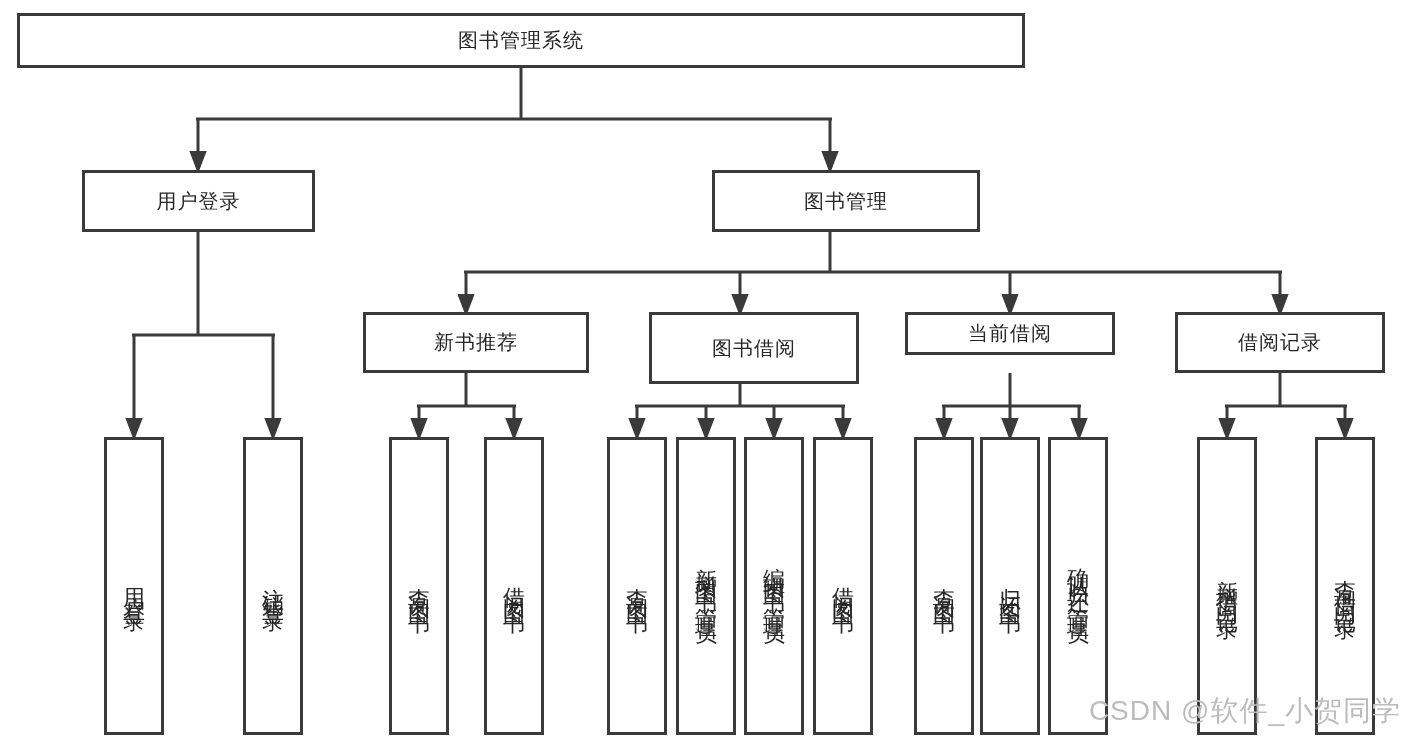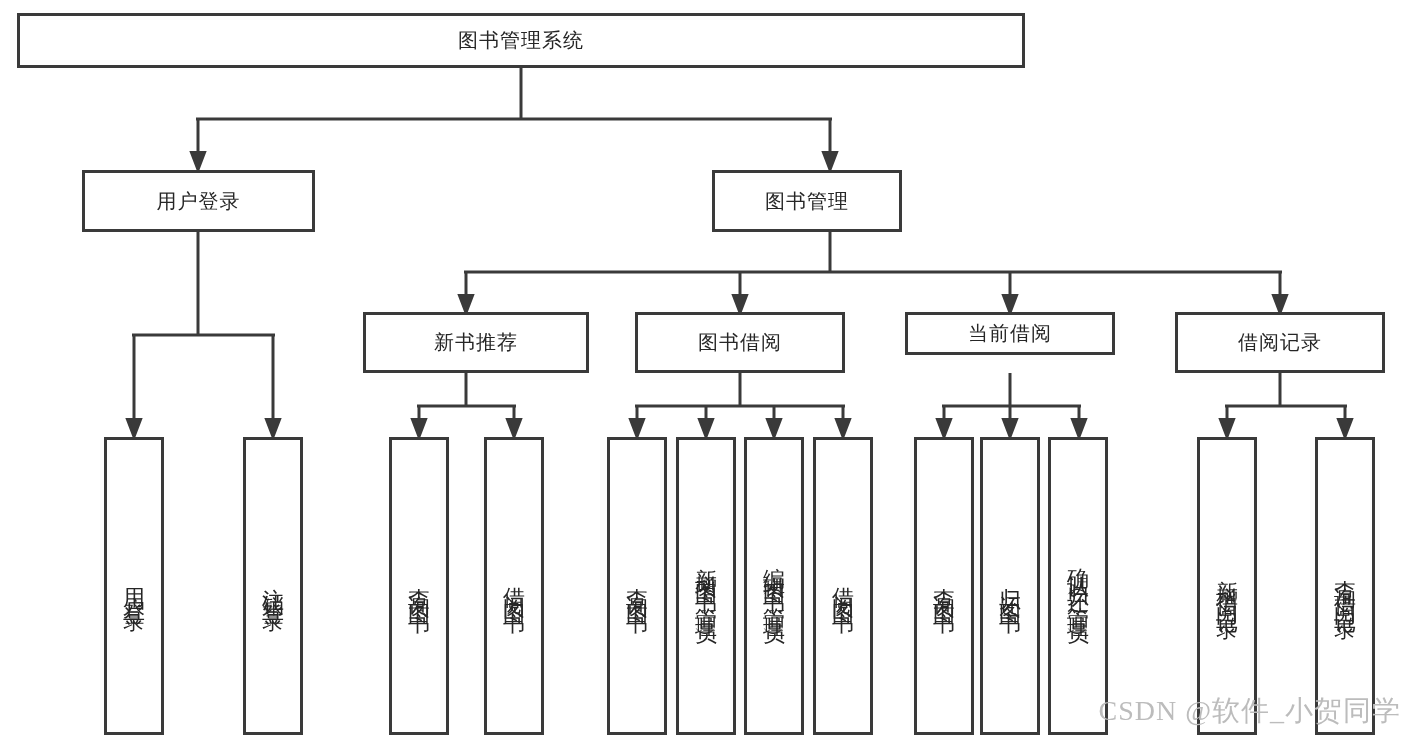--- a/index.html
+++ b/index.html
@@ -1,21 +1,21 @@
 <!DOCTYPE html>
 <html><head>
 <meta charset="utf-8">
 <style>
   html,body{margin:0;padding:0;background:#ffffff;}
   #canvas{
     position:relative;
     width:1405px;height:747px;
     background:#ffffff;
     overflow:hidden;
-    font-family:Liberation Serif, serif;
+    font-family:Liberation Sans, sans-serif;
   }
   #wires{position:absolute;left:0;top:0;z-index:0;}
   .node{
     position:absolute;
     box-sizing:border-box;
     border:3px solid #3a3a3a;
     background:#ffffff;
     display:flex;
     align-items:center;
     justify-content:center;
@@ -117,24 +117,24 @@
       <line x1="1227" y1="406" x2="1227" y2="424"></line>
       <polygon points="1220.5,419.5 1233.5,419.5 1227,436.5"></polygon>
       <line x1="1345" y1="406" x2="1345" y2="424"></line>
       <polygon points="1338.5,419.5 1351.5,419.5 1345,436.5"></polygon>
     </g>
   </svg>
 
   <div class="node h" style="left:17px;top:13px;width:1008px;height:55px">图书管理系统</div>
 
   <div class="node h" style="left:82px;top:170px;width:233px;height:62px">用户登录</div>
-  <div class="node h" style="left:712px;top:170px;width:190px;height:62px">图书管理</div>
+  <div class="node h" style="left:712px;top:170px;width:268px;height:62px">图书管理</div>
 
   <div class="node h" style="left:363px;top:312px;width:226px;height:61px">新书推荐</div>
-  <div class="node h" style="left:635px;top:312px;width:210px;height:61px">图书借阅</div>
+  <div class="node h" style="left:649px;top:312px;width:210px;height:72px">图书借阅</div>
   <div class="node h" style="left:905px;top:312px;width:210px;height:43px">当前借阅</div>
   <div class="node h" style="left:1175px;top:312px;width:210px;height:61px">借阅记录</div>
 
   <div class="node v" style="left:104px;top:437px;width:60px;height:298px">用户登录</div>
   <div class="node v" style="left:243px;top:437px;width:60px;height:298px">注销登录</div>
 
   <div class="node v" style="left:389px;top:437px;width:60px;height:298px">查询图书</div>
   <div class="node v" style="left:484px;top:437px;width:60px;height:298px">借阅图书</div>
 
   <div class="node v" style="left:607px;top:437px;width:60px;height:298px">查询图书</div>

